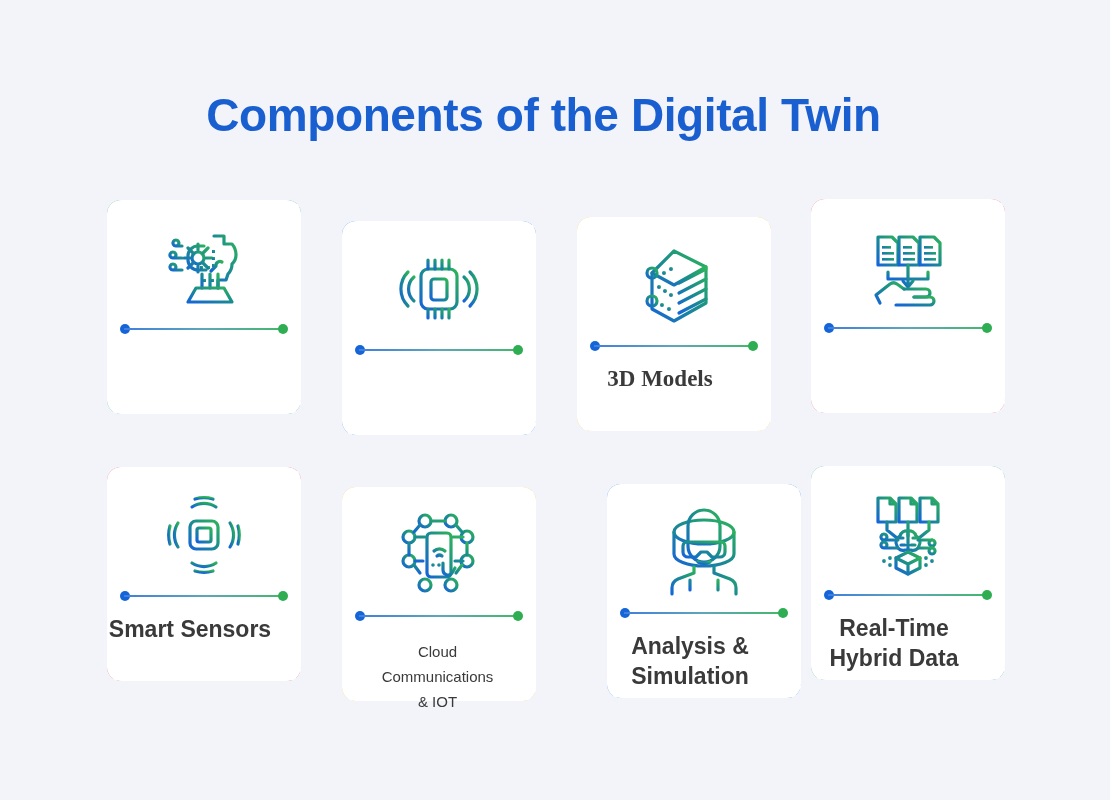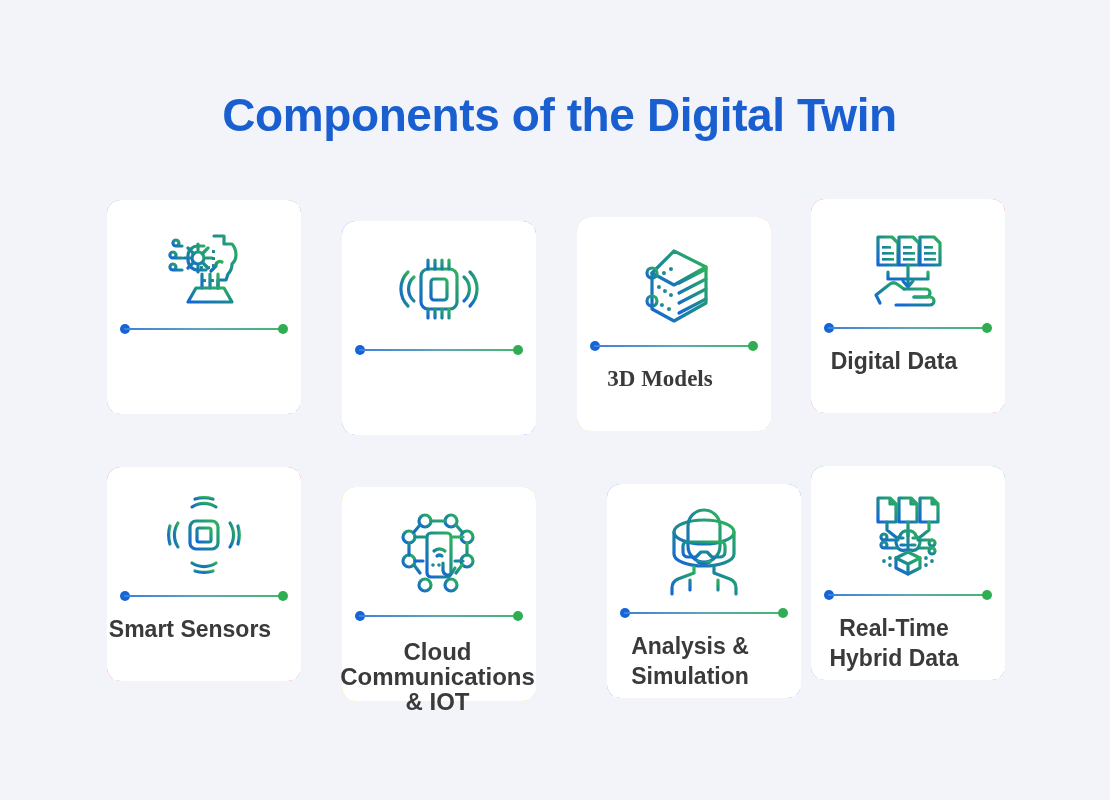--- a/index.html
+++ b/index.html
@@ -19,21 +19,21 @@
   #infographic {
     position: relative;
     width: 1110px;
     height: 800px;
   }
 
   
   #page-title {
     position: absolute;
     top: 88px;
-    left: 17px;
+    left: 1px;
     width: 1085px;
     text-align: center;
     font-size: 46px;
     font-weight: bold;
     letter-spacing: -0.4px;
     color: #1a5fd0;
     white-space: nowrap;
   }
 
   
@@ -114,23 +114,23 @@
     width: 250px;
     margin-left: -28px;
     text-align: center;
     font-size: 23px;
     line-height: 30px;
     font-weight: bold;
     color: #3a3a3a;
     white-space: pre-line;
   }
   .card-label.small {
-    font-size: 24px;
+    font-size: 15px;
     line-height: 25px;
-    font-weight: bold;
+    font-weight: normal;
     color: #3a3a3a;
     width: 200px;
     margin-left: -3px;
     margin-top: 28px;
   }
 
   
   .c-green  { border-color: #4cb07a; }
   .c-blue   { border-color: #3d8bf2; }
   .c-yellow { border-color: #f6ce45; }
@@ -262,21 +262,20 @@
                 <rect x="68" y="37" width="12" height="2.6"></rect>
         <rect x="68" y="43" width="12" height="2.6"></rect>
       </g>
     </svg>
           </div>
           <div class="divider">
             <span class="dot left"></span>
             <span class="line"></span>
             <span class="dot right"></span>
           </div>
-          <div class="card-label">Digital Data</div>
         </div>
       </div>
       <div class="card c-red" style="left: 107px; top: 467px;">
         <div class="card-face"></div>
         <div class="card-inner">
           <div class="icon-wrap">
     <svg width="104" height="104" viewBox="0 0 104 104">
       <g fill="none" stroke="url(#ig)" stroke-width="3.2" stroke-linecap="round" stroke-linejoin="round">
         <rect x="38" y="38" width="28" height="28" rx="6"></rect>
         <rect x="45" y="45" width="14" height="14" rx="2"></rect>

